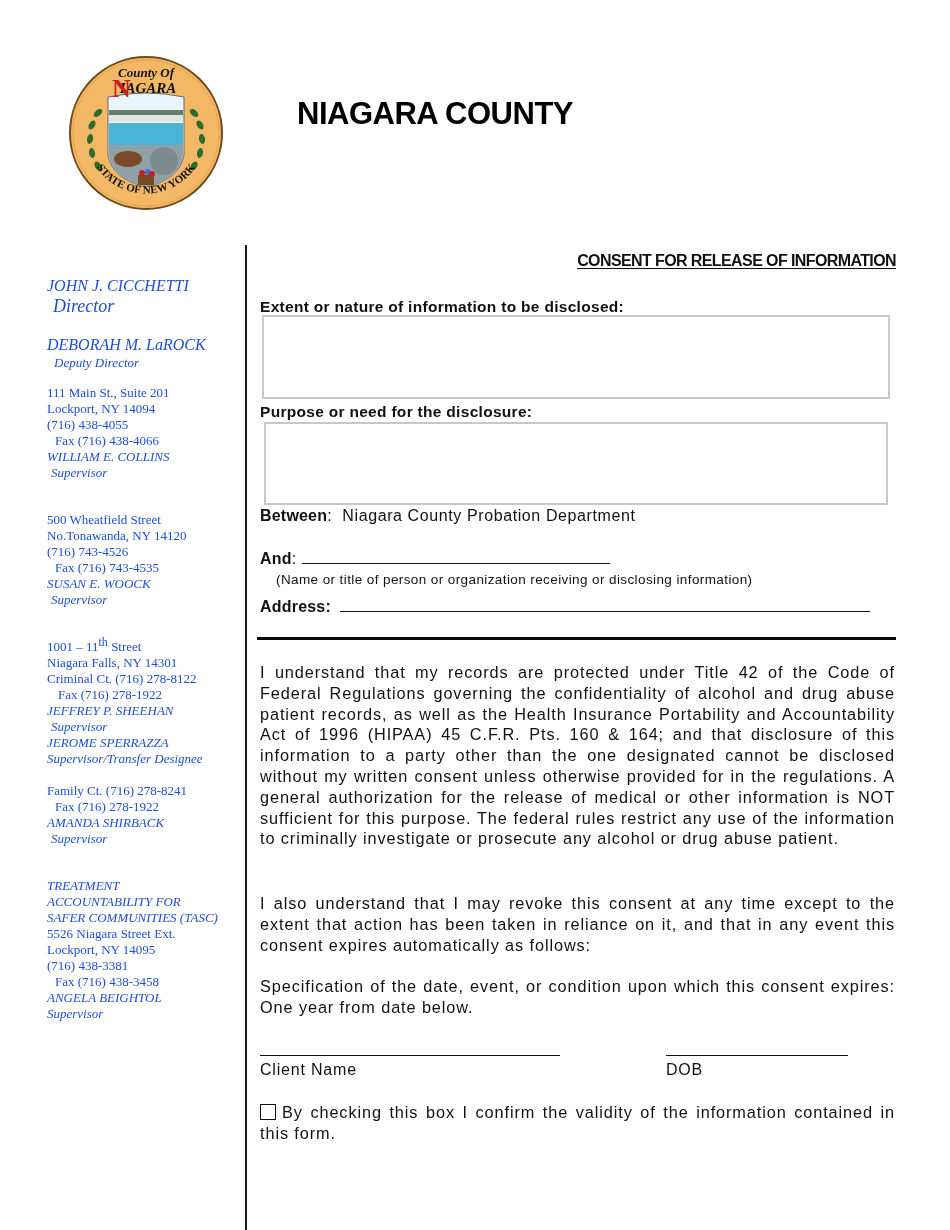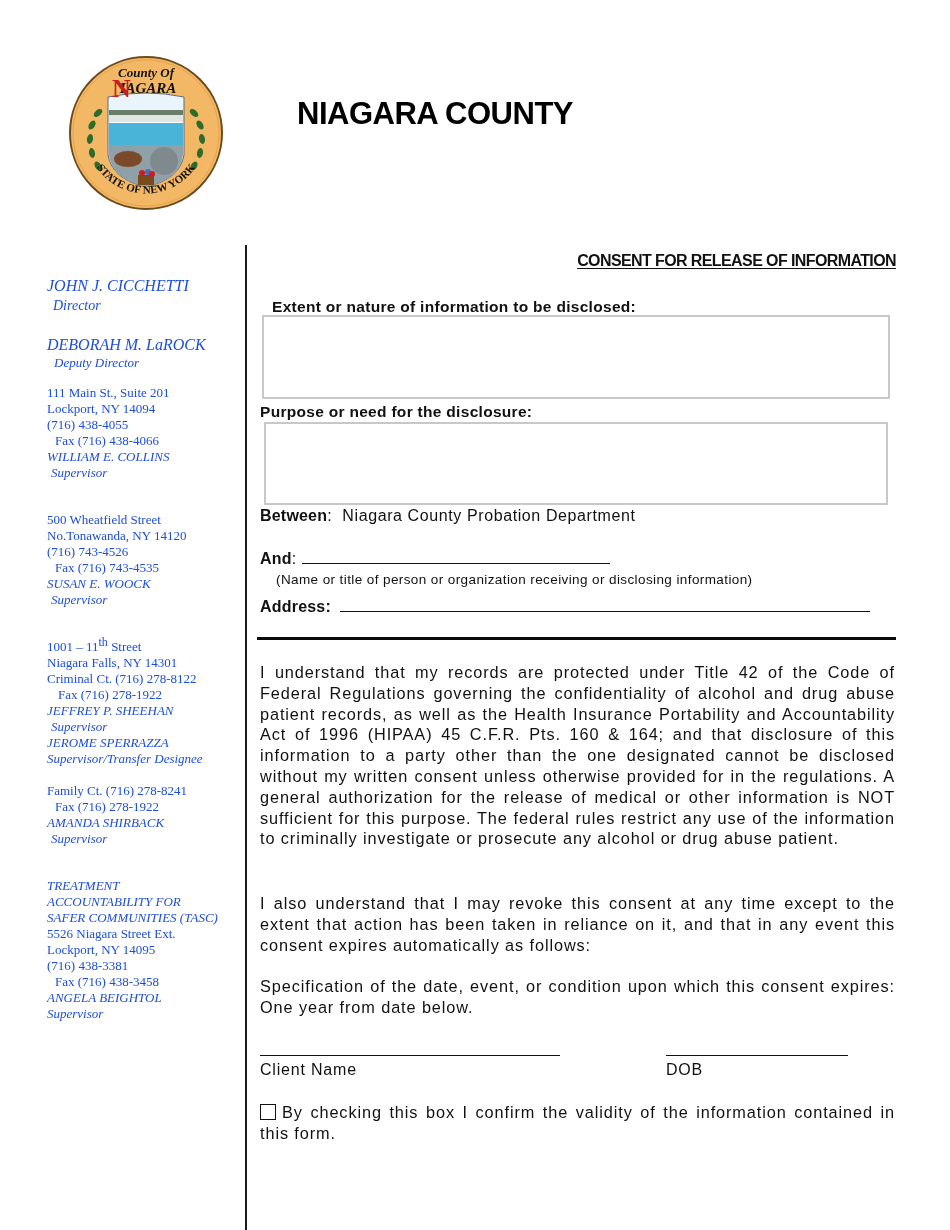--- a/index.html
+++ b/index.html
@@ -12,21 +12,21 @@
     
     .org-title { left: 297px; top: 95px; font-family: "Liberation Sans", sans-serif; font-weight: bold; font-size: 31px; line-height: 38px; letter-spacing: -0.5px; color: #000; }
     .org-title div { white-space: nowrap; }
 
     
     .vdivider { left: 245px; top: 245px; width: 2px; height: 985px; background: #1a1a1a; }
 
     
     .sidebar { left: 47px; top: 276px; width: 195px; font-family: "Liberation Serif", serif; color: #1d4ed8; }
     .sb-name-lg { font-style: italic; font-size: 16px; line-height: 20px; white-space: nowrap; }
-    .sb-title-lg { font-style: italic; font-size: 14px; line-height: 20px; padding-left: 6px; }
+    .sb-title-lg { font-style: italic; font-size: 18px; line-height: 20px; padding-left: 6px; }
     .sb-title-sm { font-style: italic; font-size: 13px; line-height: 16px; padding-left: 7px; }
     .sb-line { font-size: 13px; line-height: 16px; white-space: nowrap; }
     .sb-ital { font-style: italic; font-size: 13px; line-height: 16px; white-space: nowrap; }
     .sb-indent1 { padding-left: 4px; }
     .sb-indent2 { padding-left: 8px; }
     .sb-indent3 { padding-left: 11px; }
     sup { font-size: 12px; line-height: 0; vertical-align: 5px; }
 
     
     .main { font-family: "Liberation Sans", sans-serif; color: #111; }
@@ -149,21 +149,21 @@
     <div class="sb-line">(716) 438-3381</div>
     <div class="sb-line sb-indent2">Fax (716) 438-3458</div>
     <div class="sb-ital">ANGELA BEIGHTOL</div>
     <div class="sb-ital">Supervisor</div>
   </div>
 </div>
 
 <div class="main">
   <div class="abs form-title"><span>CONSENT FOR RELEASE OF INFORMATION</span></div>
 
-  <div class="abs field-label" style="left:272px; top:298px;">Extent or nature of information to be disclosed:</div>
+  <div class="abs field-label" style="left:260px; top:298px;">Extent or nature of information to be disclosed:</div>
   <textarea class="abs textbox" style="left: 262px; top: 315px; width: 628px; height: 84px; resize: none;"></textarea>
 
   <div class="abs field-label" style="left:260px; top:403px;">Purpose or need for the disclosure:</div>
   <textarea class="abs textbox" style="left: 264px; top: 422px; width: 624px; height: 83px; resize: none;"></textarea>
 
   <div class="abs line-row" style="left:260px; top:507px;">
     <b>Between</b>:&nbsp;
     <span>Niagara County Probation Department</span>
   </div>
 

